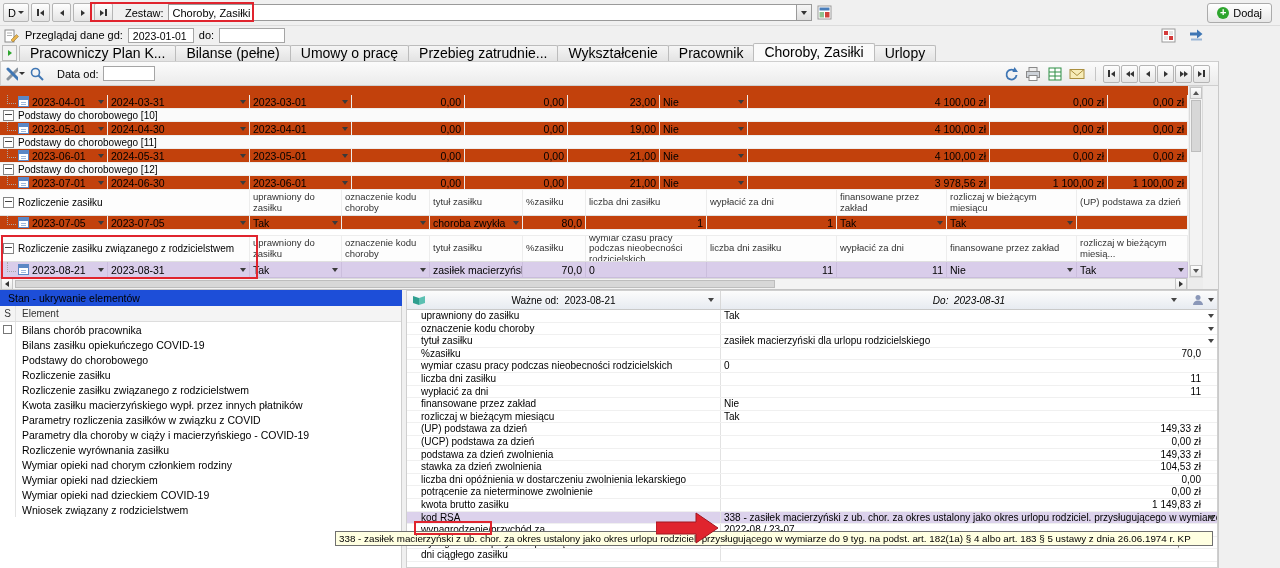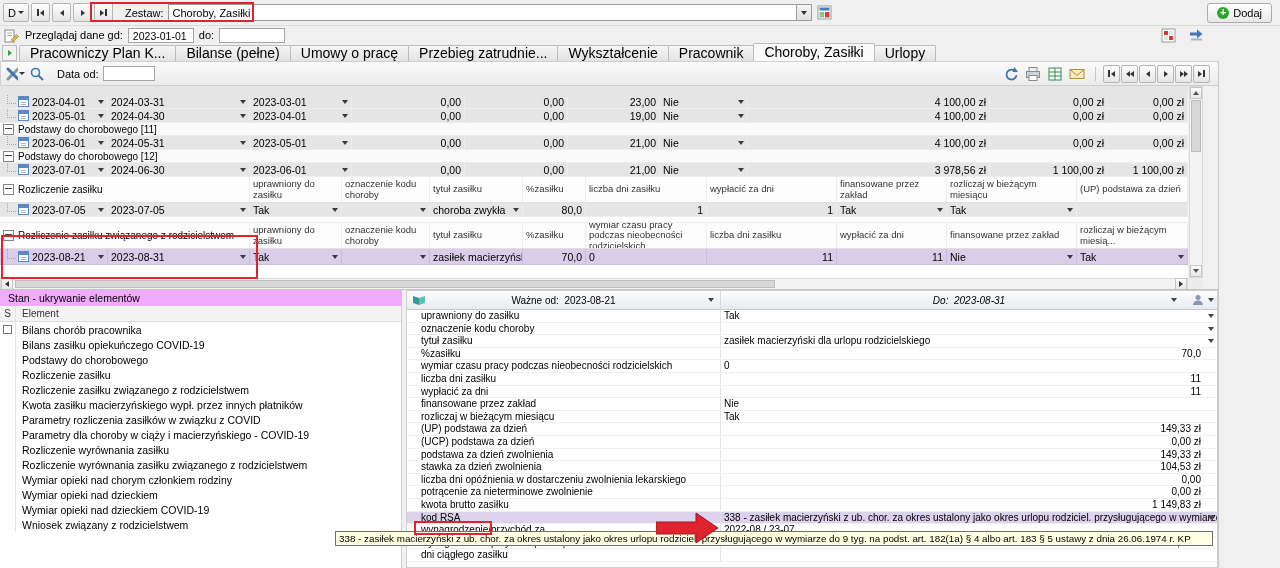--- a/index.html
+++ b/index.html
@@ -49,21 +49,21 @@
   .gtoolbar{position:absolute;left:0;top:61px;width:1219px;height:25px;box-sizing:border-box;
             background:linear-gradient(#fbfbfb,#ebebeb);border:1px solid #cfcfcf;display:flex;align-items:center;padding-left:4px;}
   .gticon{width:20px;height:18px;display:flex;align-items:center;justify-content:center;margin-right:2px;}
   .dataod{margin-left:8px;}
   .gt-right{margin-left:auto;display:flex;align-items:center;margin-right:8px;}
   .vsep{width:1px;height:14px;background:#c5c5c5;margin:0 6px;}
   .navbtn{width:15px;height:16px;border:1px solid #b5b5b5;border-radius:2px;background:linear-gradient(#fdfdfd,#e5e5e5);
           display:flex;align-items:center;justify-content:center;margin-left:1px;gap:1px;}
   
   .grid{position:absolute;left:0;top:86px;width:1188px;height:192px;background:#fff;overflow:hidden;font-size:10.5px;}
-  .grow{display:flex;border-bottom:1px solid #ededed;box-sizing:border-box;background:#e5e5e5;align-items:stretch;}
+  .grow{display:flex;border-bottom:1px solid #ededed;box-sizing:border-box;background:#c2410c;align-items:stretch;}
   .grow.top-spacer{border-bottom:none;height:9px;}
   .grow.group{background:#fafafa;align-items:center;}
   .grow.spacer{background:#fff;}
   .grow.sel{background:var(--sel,#d9cdea);border-bottom:1px solid #c9bcdc;}
   .grow.sel .gcell{border-right-color:#cbbedd;}
   .gcell{border-right:1px solid #ededed;box-sizing:border-box;display:flex;align-items:center;
          padding:0 3px;overflow:hidden;white-space:nowrap;}
   .gcell.num{justify-content:flex-end;}
   .dd{width:0;height:0;border-left:3.5px solid transparent;border-right:3.5px solid transparent;border-top:4px solid #3a3a3a;margin-left:auto;flex:none;}
   .glabel{font-size:10px;}
@@ -87,21 +87,21 @@
   .vthumb{position:absolute;left:1px;top:13px;width:10px;height:52px;background:#d7d7d7;border:1px solid #bdbdbd;box-sizing:border-box;}
   .hscroll{position:absolute;left:0;top:278px;width:1188px;height:12px;background:#f3f3f3;border:1px solid #dadada;
            box-sizing:border-box;display:flex;align-items:center;}
   .hthumb{width:760px;height:8px;background:#d7d7d7;border:1px solid #bdbdbd;margin-left:2px;box-sizing:border-box;}
   .hscroll .sbtn.right{margin-left:auto;}
   .corner{position:absolute;left:1189px;top:278px;width:14px;height:12px;background:#ececec;}
   .edge{position:absolute;left:1218px;top:61px;width:1px;height:507px;background:#c9c9c9;}
   
   .bottom-sep{position:absolute;left:0;top:289px;width:1219px;height:1px;background:#c4c4c4;}
   .stan{position:absolute;left:0;top:290px;width:402px;height:278px;}
-  .stan-title{height:16px;line-height:16px;padding-left:8px;font-size:10.5px;background:#f0abfc;border-bottom:1px solid #d8d8d8;}
+  .stan-title{height:16px;line-height:16px;padding-left:8px;font-size:10.5px;background:#1d4ed8;border-bottom:1px solid #d8d8d8;}
   .stan-list{position:absolute;left:0;top:16px;right:0;bottom:0;background:#fff;border-right:1px solid #cfcfcf;overflow:hidden;}
   .stan-header{height:15px;display:flex;align-items:center;background:#f4f4f4;border-bottom:1px solid #dddddd;font-size:10px;color:#333;}
   .s-col{width:16px;height:100%;border-right:1px solid #e3e3e3;display:flex;align-items:center;justify-content:center;box-sizing:border-box;flex:none;}
   .ecol{padding-left:6px;}
   .stan-item{height:15px;display:flex;align-items:center;font-size:10.5px;}
   .stan-label{padding-left:6px;white-space:nowrap;overflow:hidden;}
   .chk{width:9px;height:9px;border:1px solid #777;background:#fff;box-sizing:border-box;}
   
   .props{position:absolute;left:406px;top:290px;width:812px;height:278px;background:#fff;border:1px solid #cfcfcf;
          box-sizing:border-box;overflow:hidden;font-size:10px;}
@@ -308,20 +308,24 @@
         <div class="gcell num" style="width: 103px;">0,00</div>
         <div class="gcell num" style="width: 92px;">23,00</div>
         <div class="gcell" style="width: 88px;">
           <span>Nie</span>
           <span class="dd"></span>
         </div>
         <div class="gcell num" style="width: 242px;">4 100,00 zł</div>
         <div class="gcell num" style="width: 118px;">0,00 zł</div>
         <div class="gcell num" style="width: 80px;">0,00 zł</div>
       </div>
+      <div class="grow group" style="height: 13px;">
+        <span class="tbox"></span>
+        <span class="glabel">Podstawy do chorobowego [10]</span>
+      </div>
       <div class="grow" style="height: 14px;">
         <div class="gcell" style="width: 108px;">
           <span class="branch"></span>
           <span class="cal"></span>
           <span>2023-05-01</span>
           <span class="dd"></span>
         </div>
         <div class="gcell" style="width: 142px;">
           <span>2024-04-30</span>
           <span class="dd"></span>
@@ -565,24 +569,20 @@
             <span class="s-col"></span>
             <span class="stan-label">Parametry rozliczenia zasiłków w związku z COVID</span>
           </div>
           <div class="stan-item">
             <span class="s-col"></span>
             <span class="stan-label">Parametry dla choroby w ciąży i macierzyńskiego - COVID-19</span>
           </div>
           <div class="stan-item">
             <span class="s-col"></span>
             <span class="stan-label">Rozliczenie wyrównania zasiłku</span>
-          </div>
-          <div class="stan-item">
-            <span class="s-col"></span>
-            <span class="stan-label">Rozliczenie wyrównania zasiłku związanego z rodzicielstwem</span>
           </div>
           <div class="stan-item">
             <span class="s-col"></span>
             <span class="stan-label">Wymiar opieki nad chorym członkiem rodziny</span>
           </div>
           <div class="stan-item">
             <span class="s-col"></span>
             <span class="stan-label">Wymiar opieki nad dzieckiem</span>
           </div>
           <div class="stan-item">

